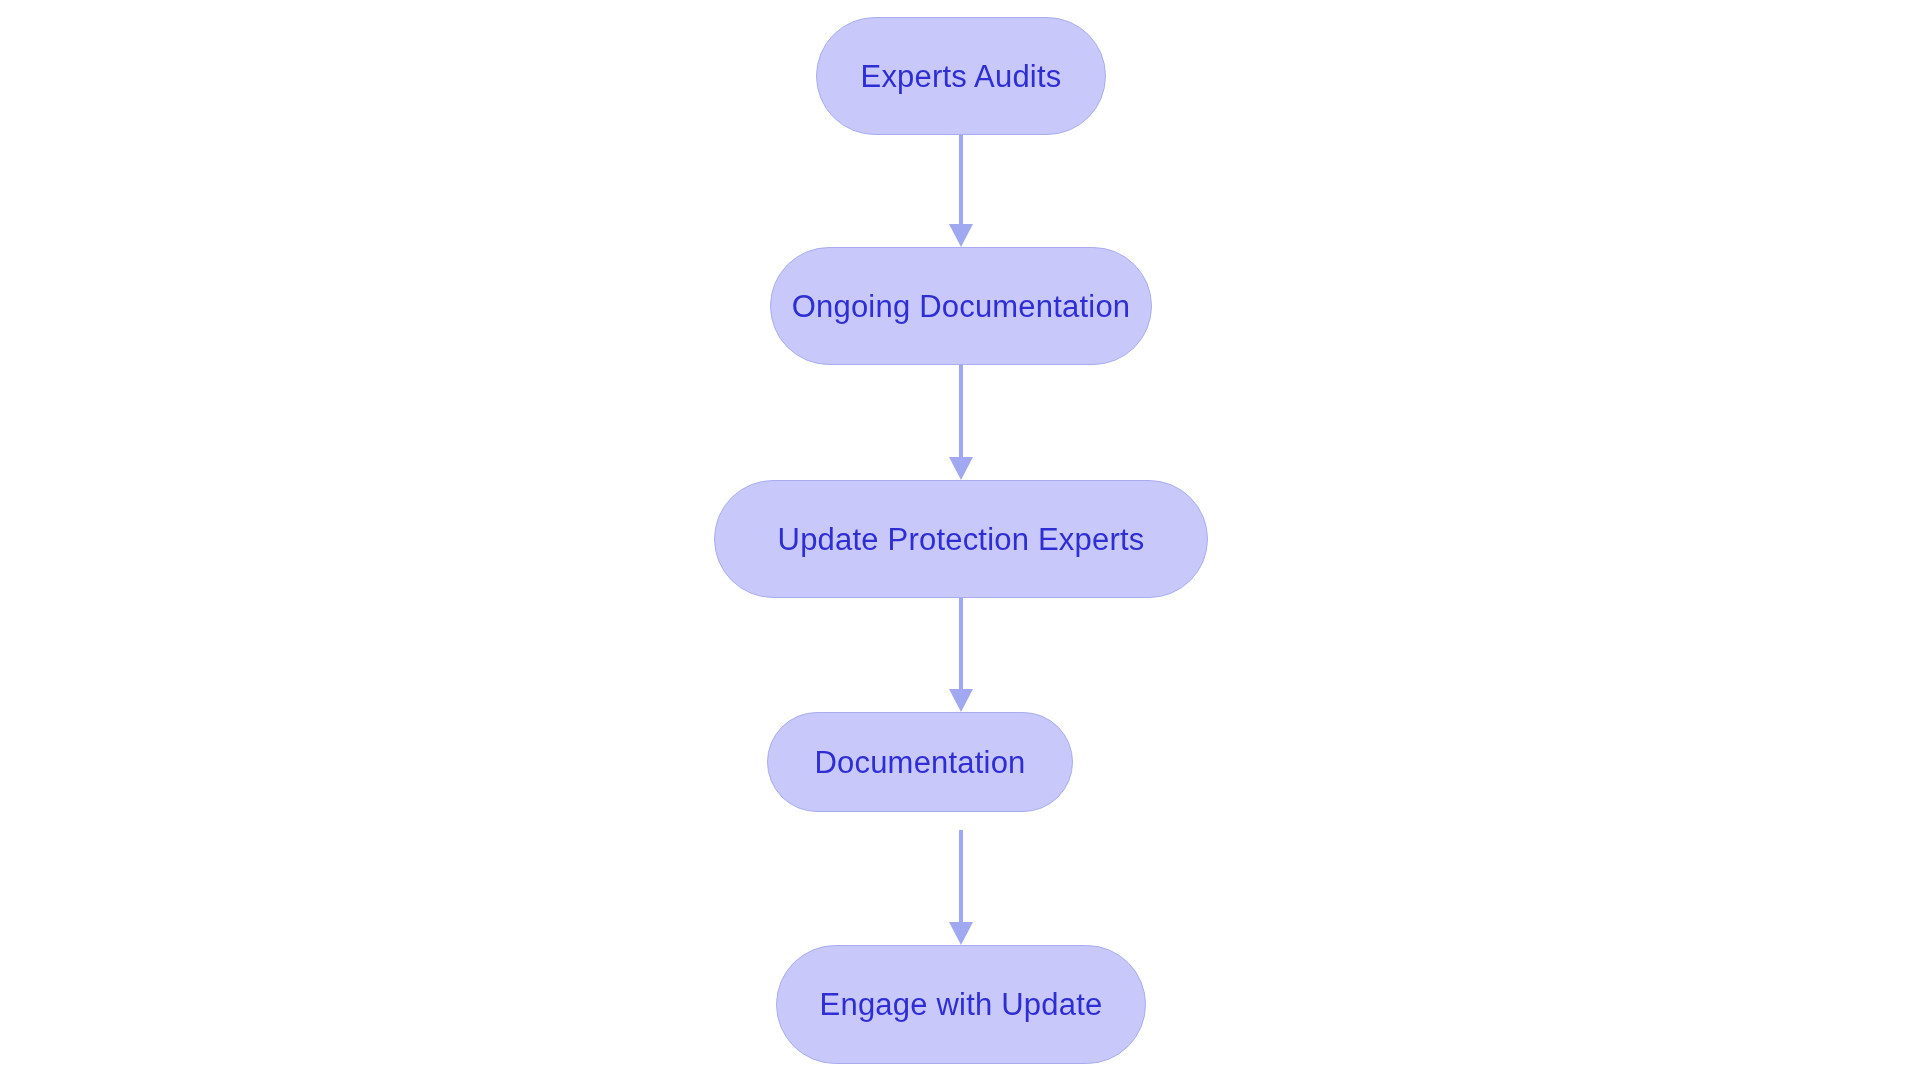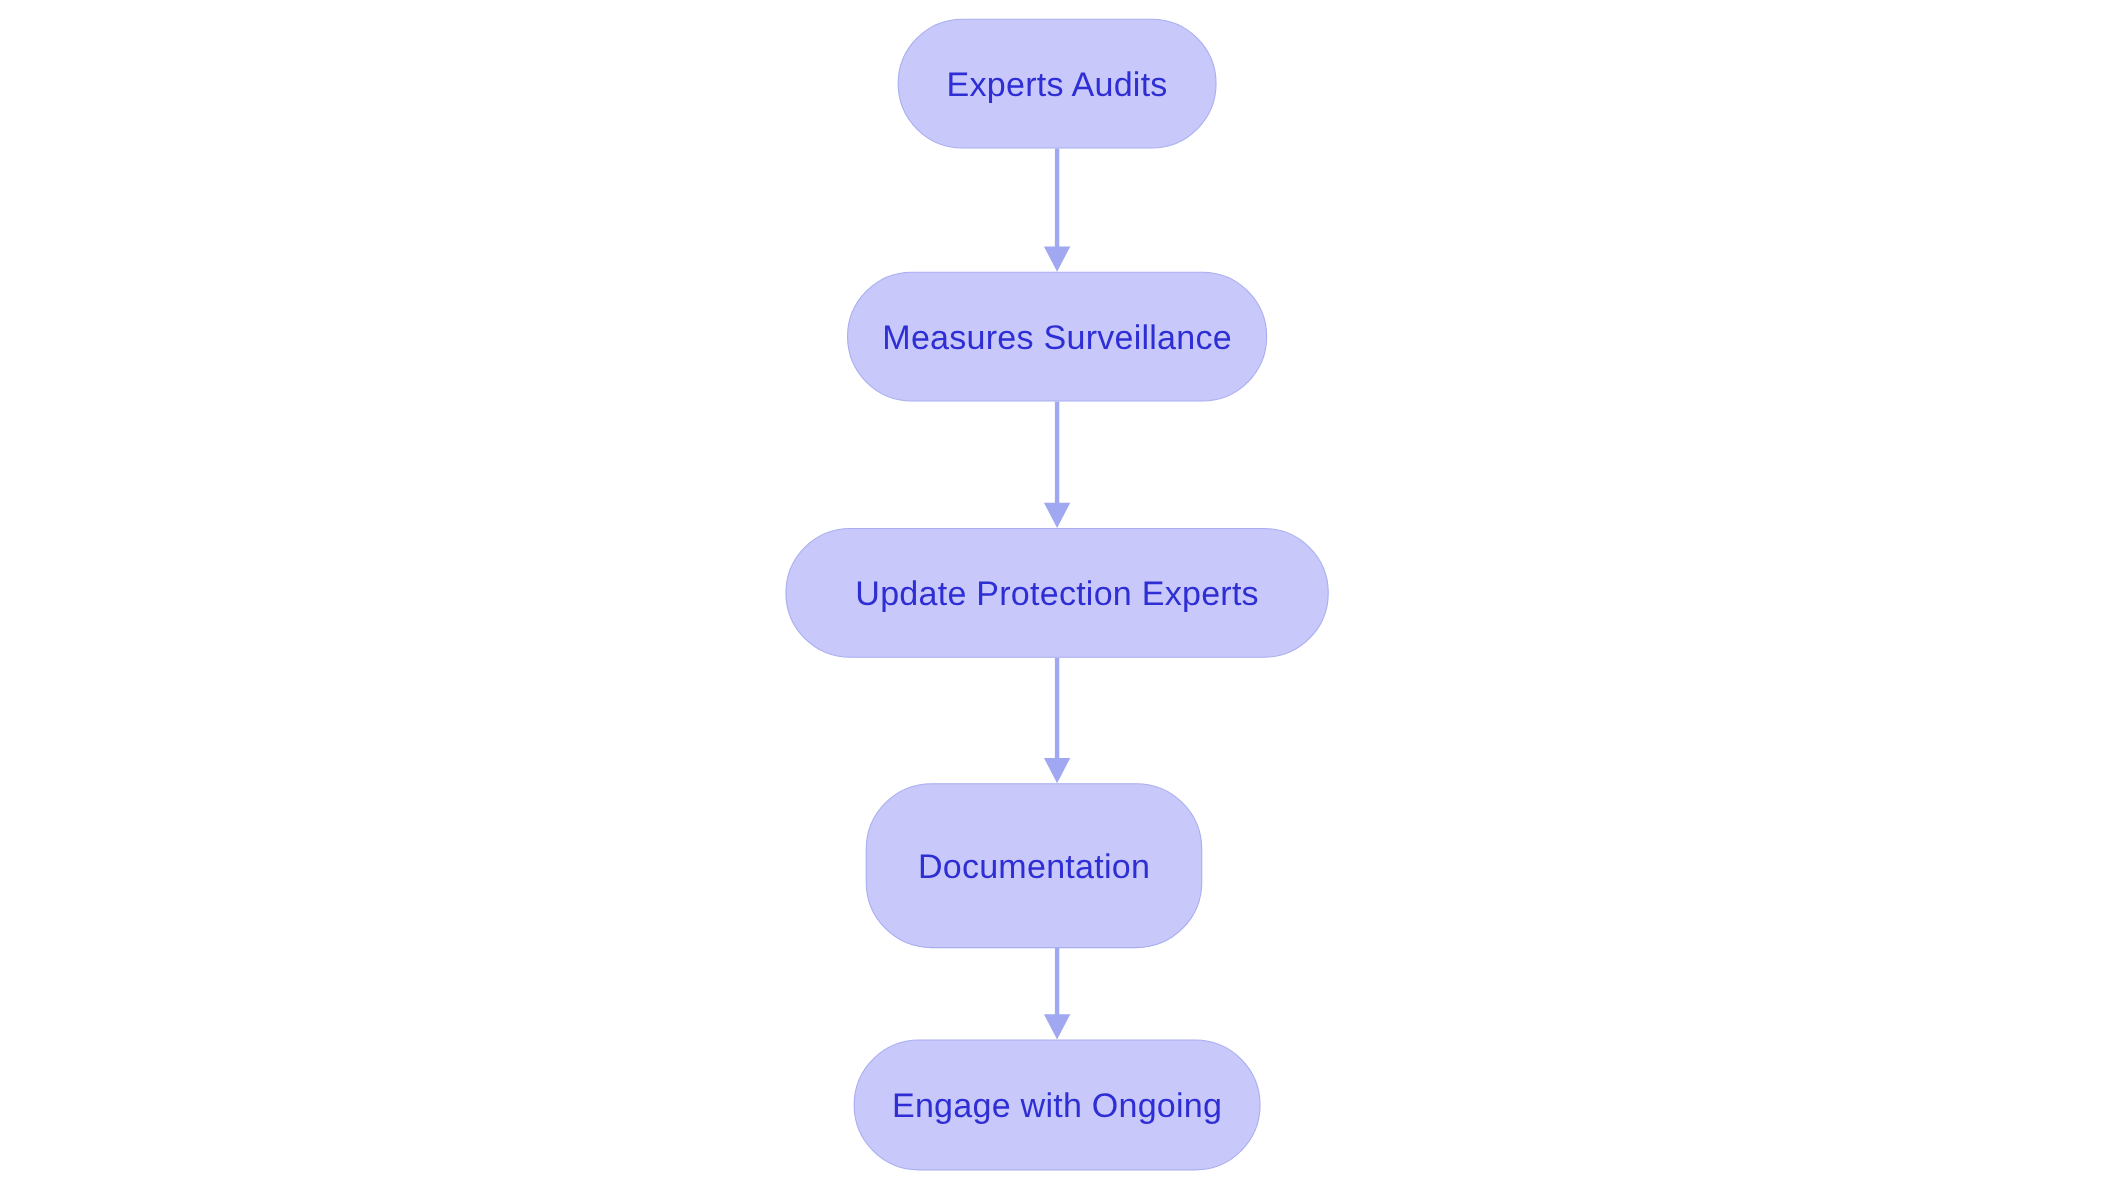--- a/index.html
+++ b/index.html
@@ -89,29 +89,29 @@
     </g>
   </svg>
 
   <div class="node-stack">
 
     <div class="flow-node" id="node-regular-audits" style="left:961px; top:17px; width:290px; height:118px;">
       <span class="node-label">Experts Audits</span>
     </div>
 
     <div class="flow-node" id="node-ongoing-surveillance" style="left:961px; top:247px; width:382px; height:118px;">
-      <span class="node-label">Measures Surveillance</span>
+      <span class="node-label">Ongoing Documentation</span>
     </div>
 
     <div class="flow-node" id="node-update-protection-measures" style="left:961px; top:480px; width:494px; height:118px;">
       <span class="node-label">Update Protection Experts</span>
     </div>
 
-    <div class="flow-node" id="node-documentation" style="left:940px; top:712px; width:306px; height:150px;">
+    <div class="flow-node" id="node-documentation" style="left:920px; top:712px; width:306px; height:100px;">
       <span class="node-label">Documentation</span>
     </div>
 
     <div class="flow-node" id="node-engage-with-experts" style="left:961px; top:945px; width:370px; height:119px;">
-      <span class="node-label">Engage with Ongoing</span>
+      <span class="node-label">Engage with Update</span>
     </div>
 
   </div>
 </div>
 
 </body></html>

